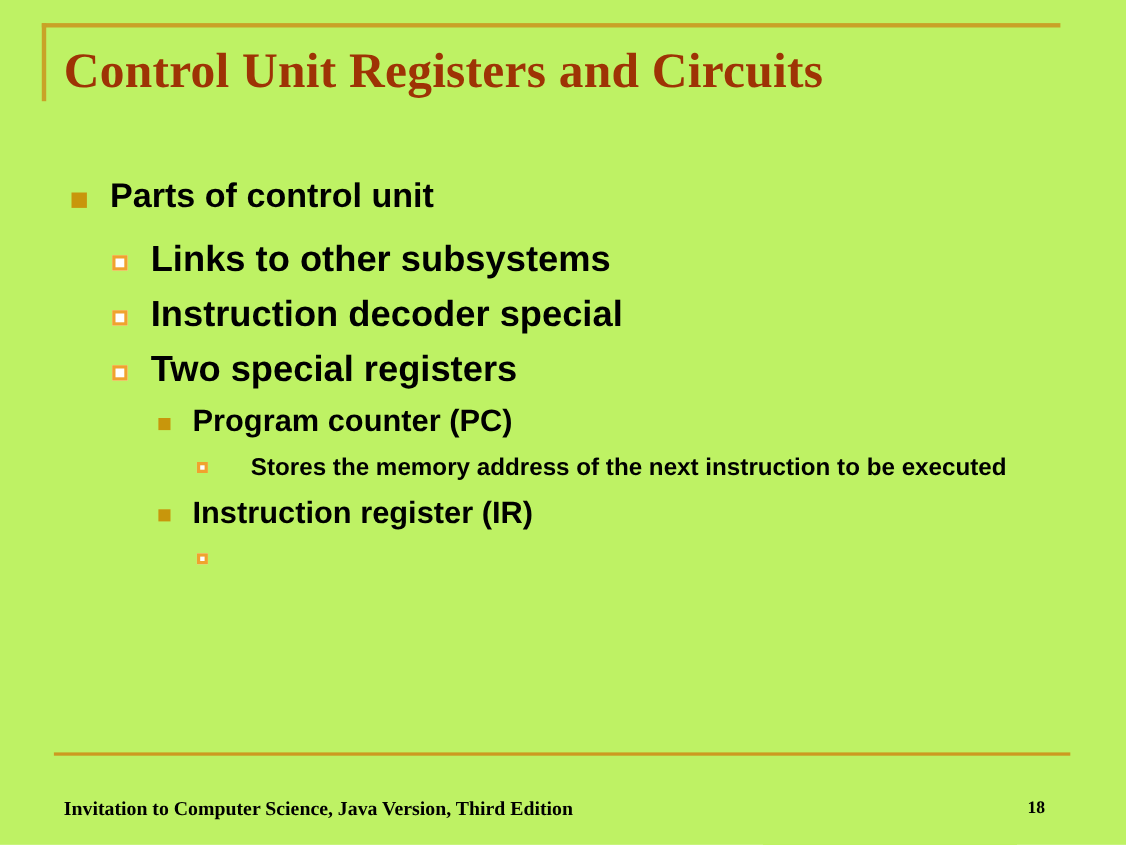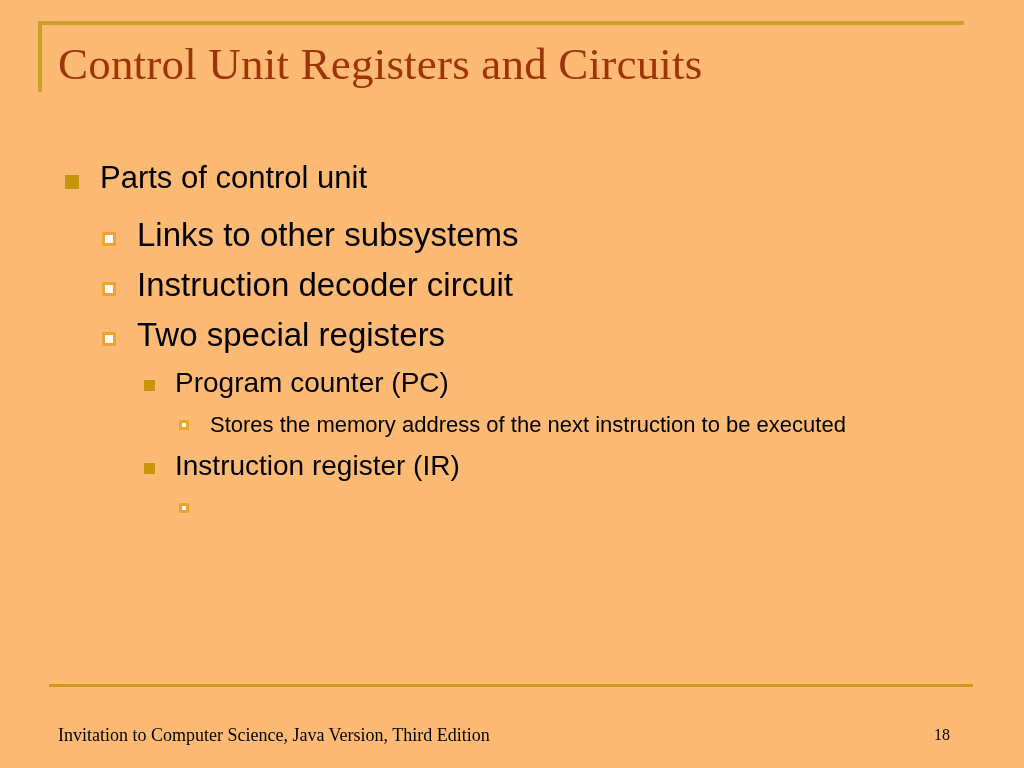--- a/index.html
+++ b/index.html
@@ -11,21 +11,22 @@
     height: 768px;
     background: #ffffff;
     font-family: "Liberation Sans", sans-serif;
     overflow: hidden;
   }
 
   #slide {
     position: relative;
     width: 1024px;
     height: 768px;
-    background: #fdba74;
+    background: #bef264;
+    font-weight: bold;
   }
 
   
   #title-rule-top {
     position: absolute;
     left: 38px;
     top: 21px;
     width: 926px;
     height: 4px;
     background: #C9A227;
@@ -119,21 +120,21 @@
     height: 11px;
     background: #C8960C;
   }
   .lvl3 .bullet-text {
     margin-left: 175px;
     font-size: 28px;
     line-height: 34px;
   }
 
   
-  .lvl4 { margin-bottom: 9px; }
+  .lvl4 { margin-bottom: 9px; padding-left: 18px; }
   .lvl4 .bullet-marker {
     left: 179px;
     top: 11px;
     width: 10px;
     height: 10px;
     background: #ffffff;
     border: 3px solid #F0A32E;
   }
   .lvl4 .bullet-text {
     margin-left: 210px;
@@ -189,21 +190,21 @@
       <span class="bullet-text">Parts of control unit</span>
     </div>
 
     <div class="bullet-row lvl2">
       <span class="bullet-marker"></span>
       <span class="bullet-text">Links to other subsystems</span>
     </div>
 
     <div class="bullet-row lvl2">
       <span class="bullet-marker"></span>
-      <span class="bullet-text">Instruction decoder circuit</span>
+      <span class="bullet-text">Instruction decoder special</span>
     </div>
 
     <div class="bullet-row lvl2">
       <span class="bullet-marker"></span>
       <span class="bullet-text">Two special registers</span>
     </div>
 
     <div class="bullet-row lvl3">
       <span class="bullet-marker"></span>
       <span class="bullet-text">Program counter (PC)</span>

